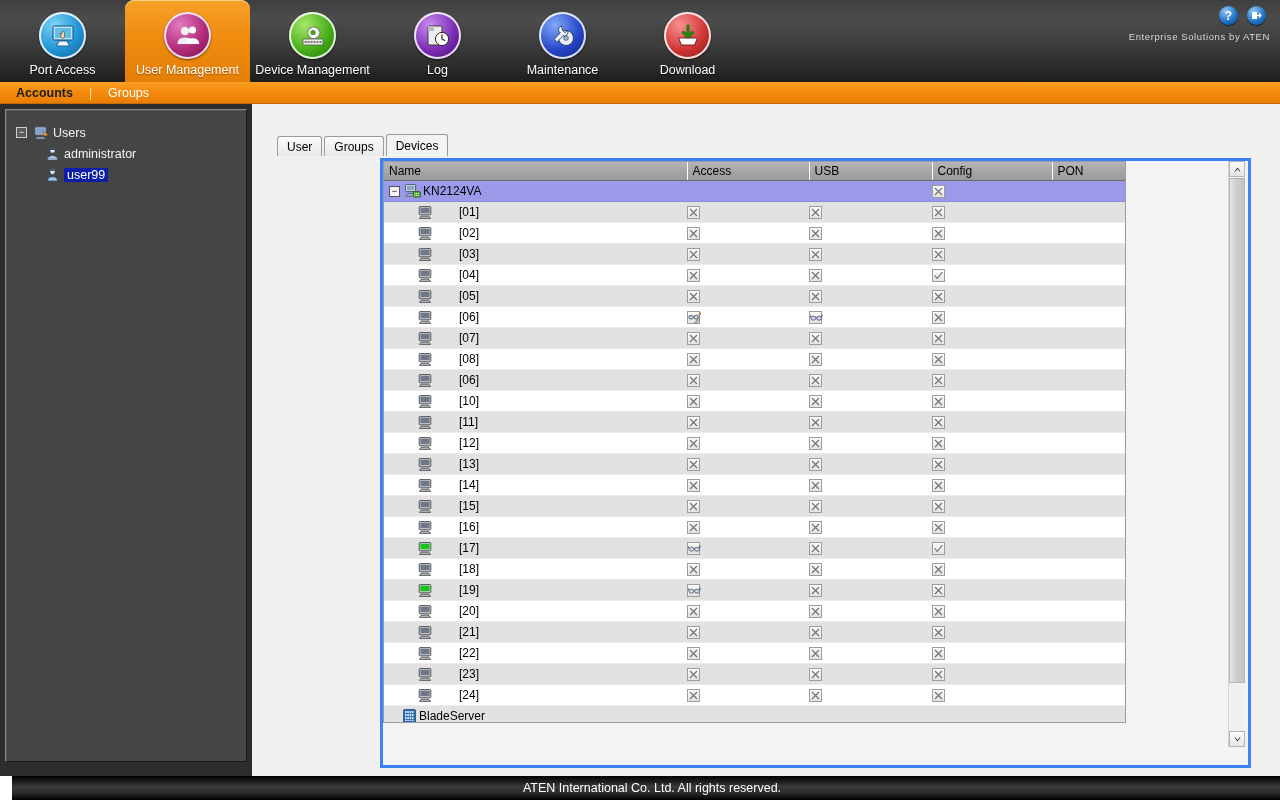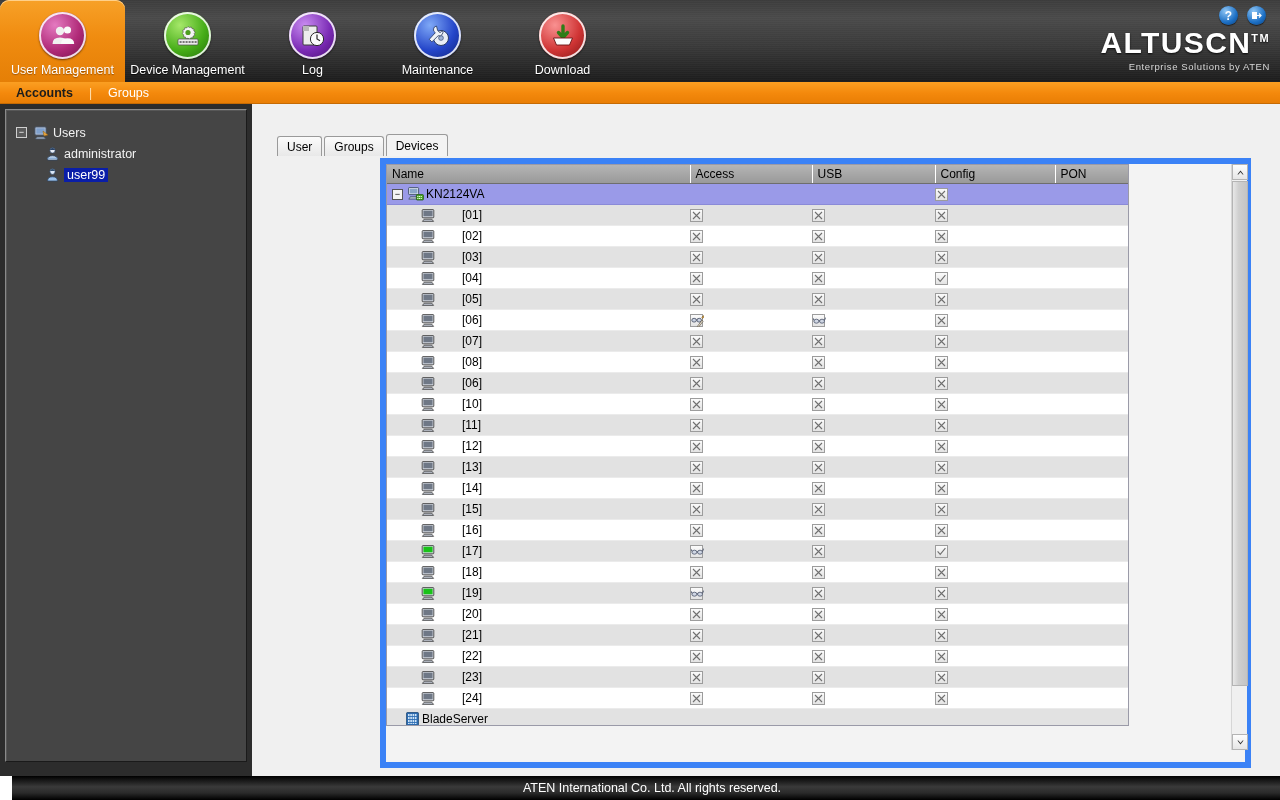--- a/index.html
+++ b/index.html
@@ -136,21 +136,21 @@
   }
   .tab.active {
     background: #f3f3f3; height: 22px; border-color: #9a9a9a;
     position: relative; z-index: 3;
   }
 
   #gridwrap {
     position: absolute; left: 128px; top: 54px;
     width: 871px; height: 610px;
     background: #f3f3f3;
-    border: 6px solid #3b82f6;
+    border: 3px solid #3b82f6;
   }
   #gridinner {
     position: absolute; left: 0px; top: 0px;
     width: 743px; height: 562px;
     border: 1px solid #9a9aa8;
     overflow: hidden;
     background: #ffffff;
   }
   table.grid { border-collapse: collapse; width: 741px; table-layout: fixed; }
   table.grid th {
@@ -218,20 +218,31 @@
     background: linear-gradient(180deg,#000000 0%, #3a3a3a 45%, #2b2b2b 70%, #000000 100%);
     display: flex; align-items: center; justify-content: center;
   }
   #footer .txt { color: #ffffff; font-size: 12.5px; }
 </style>
 </head>
 <body>
 
 <div id="topbar">
   <div id="navrow">
+      <div class="navitem">
+        <div class="navicon ic-port">
+          <svg width="26" height="24" viewBox="0 0 26 24">
+            <rect x="3" y="2" width="20" height="14" rx="1.5" fill="#bfe6fa" stroke="#0b4a73"></rect>
+            <rect x="5" y="4" width="16" height="10" fill="#5fc0ef"></rect>
+            <path d="M9 17 L17 17 L19.5 22 L6.5 22 Z" fill="#eef6fb" stroke="#0b4a73" stroke-width="0.8"></path>
+            <path d="M13 7 q1.6 0 1.6 2.2 v3 q0 2-1.8 2 q-2 0-2.2-2 l-.3-2 q0-.9 .8-.8 l.3 1 z" fill="#f6d7b8" stroke="#6b4220" stroke-width="0.7"></path>
+          </svg>
+        </div>
+        <div class="navlabel">Port Access</div>
+      </div>
       <div class="navitem active">
         <div class="navicon ic-user">
           <svg width="26" height="24" viewBox="0 0 26 24">
             <circle cx="10" cy="7" r="4.2" fill="#f0f0f0"></circle>
             <path d="M2.5 20 q0-6.4 7.5-6.4 q7.5 0 7.5 6.4 z" fill="#f0f0f0"></path>
             <circle cx="17.5" cy="6" r="3.6" fill="#fafafa"></circle>
             <path d="M11 20 q0-5.8 6.6-5.8 q6.6 0 6.6 5.8 z" fill="#fafafa"></path>
           </svg>
         </div>
         <div class="navlabel">User Management</div>
@@ -294,23 +305,20 @@
     </div>
     <div class="topicon">
       <svg width="11" height="11" viewBox="0 0 11 11">
         <path d="M1 2 L6 2 L6 9 L1 9 Z" fill="#ffffff"></path>
         <path d="M6 5.5 L10 5.5 M8 3.5 L10 5.5 L8 7.5" stroke="#ffffff" stroke-width="1.2" fill="none"></path>
       </svg>
     </div>
   </div>
 
   <div id="logo">
-    <div class="brand">
-      <span>ALTUSCN</span><span class="tm">TM</span>
-    </div>
     <div class="tagline">Enterprise Solutions by ATEN</div>
   </div>
 </div>
 
 <div id="submenu">
     <span class="sm active">Accounts</span>
     <span class="sep">|</span>
     <span class="sm">Groups</span>
   </div>
 

